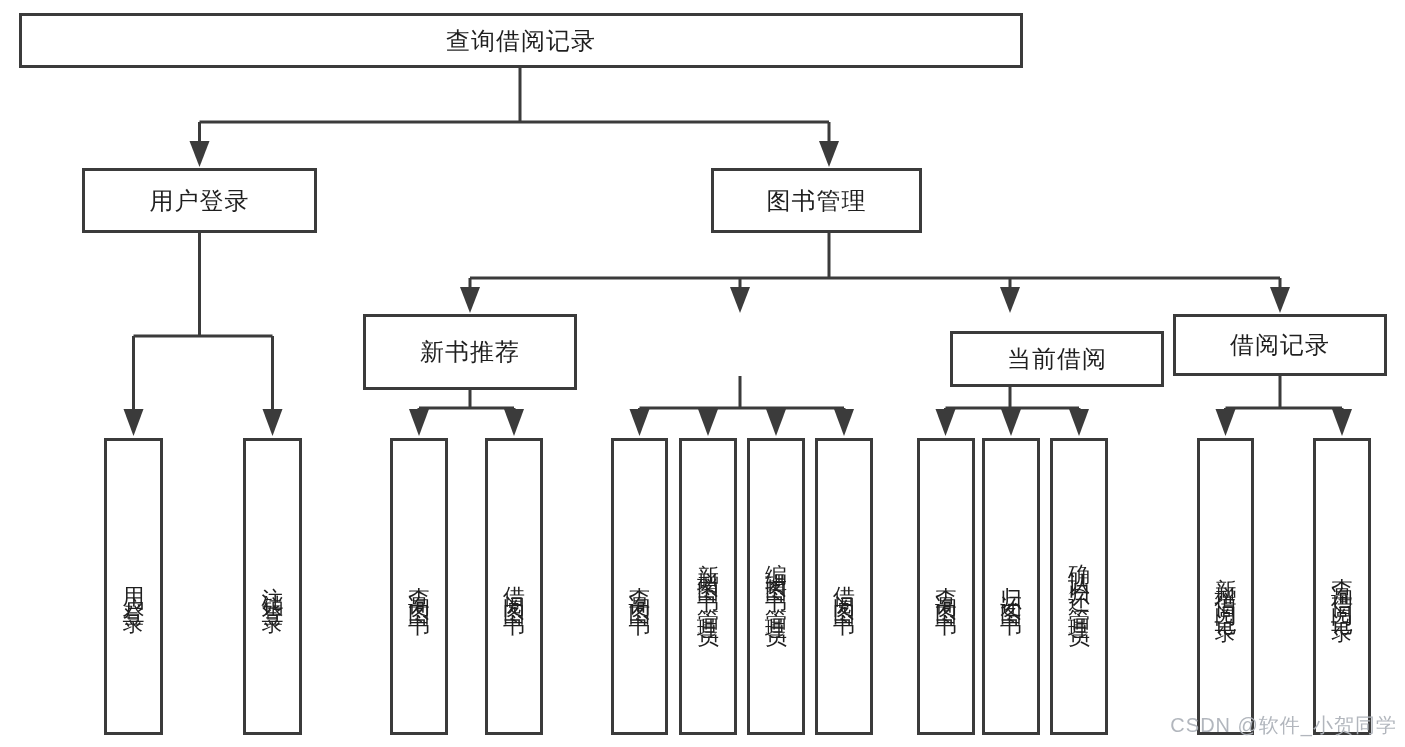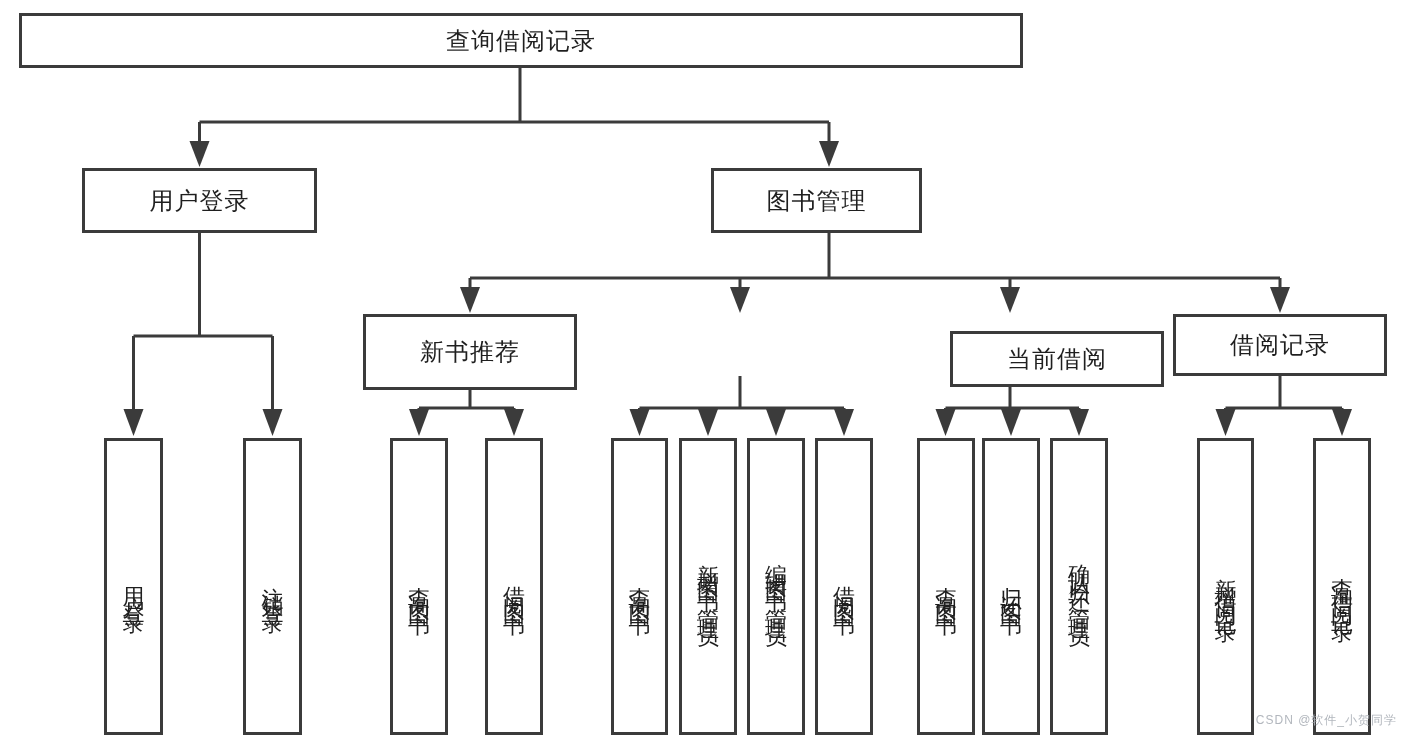--- a/index.html
+++ b/index.html
@@ -48,21 +48,21 @@
     font-size: 22px;
     line-height: 1;
     letter-spacing: 9px;
     color: var(--text_color);
     white-space: nowrap;
   }
   .watermark {
     position: absolute;
     right: 8px;
     top: 712px;
-    font-size: 12px;
+    font-size: 20px;
     letter-spacing: 1px;
     color: var(--watermark_color);
     opacity: 0.95;
     white-space: nowrap;
     margin-left: 48px;
   }
 </style>
 </head>
 <body>
 

